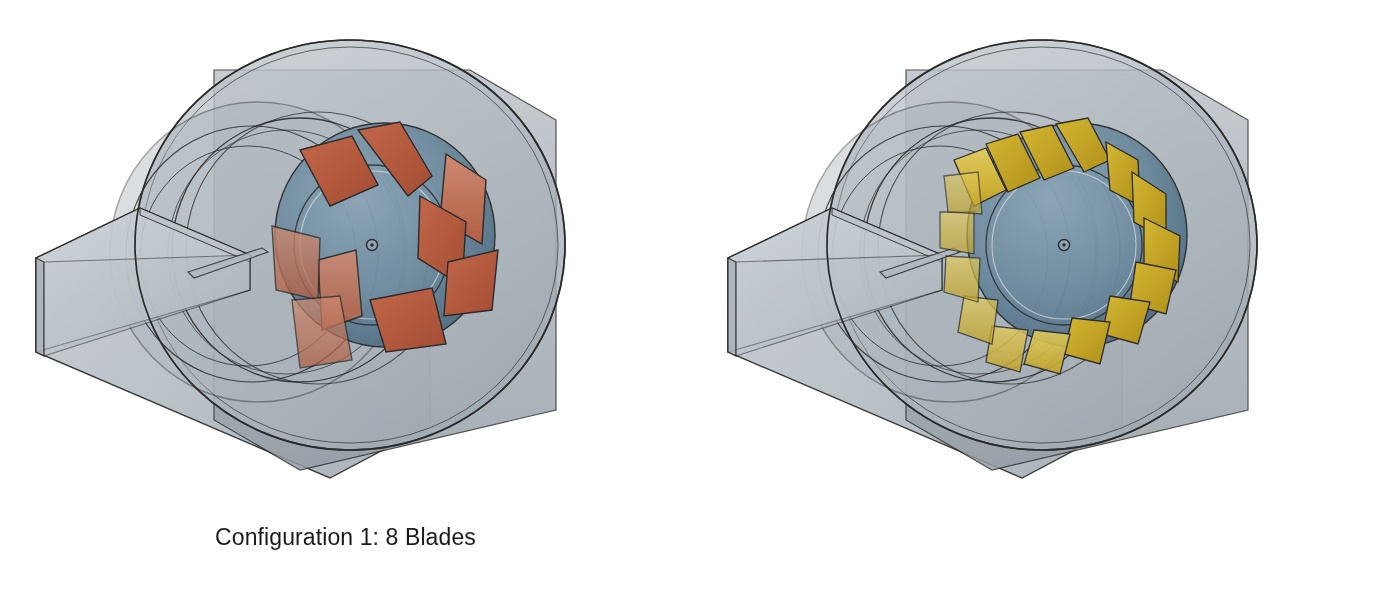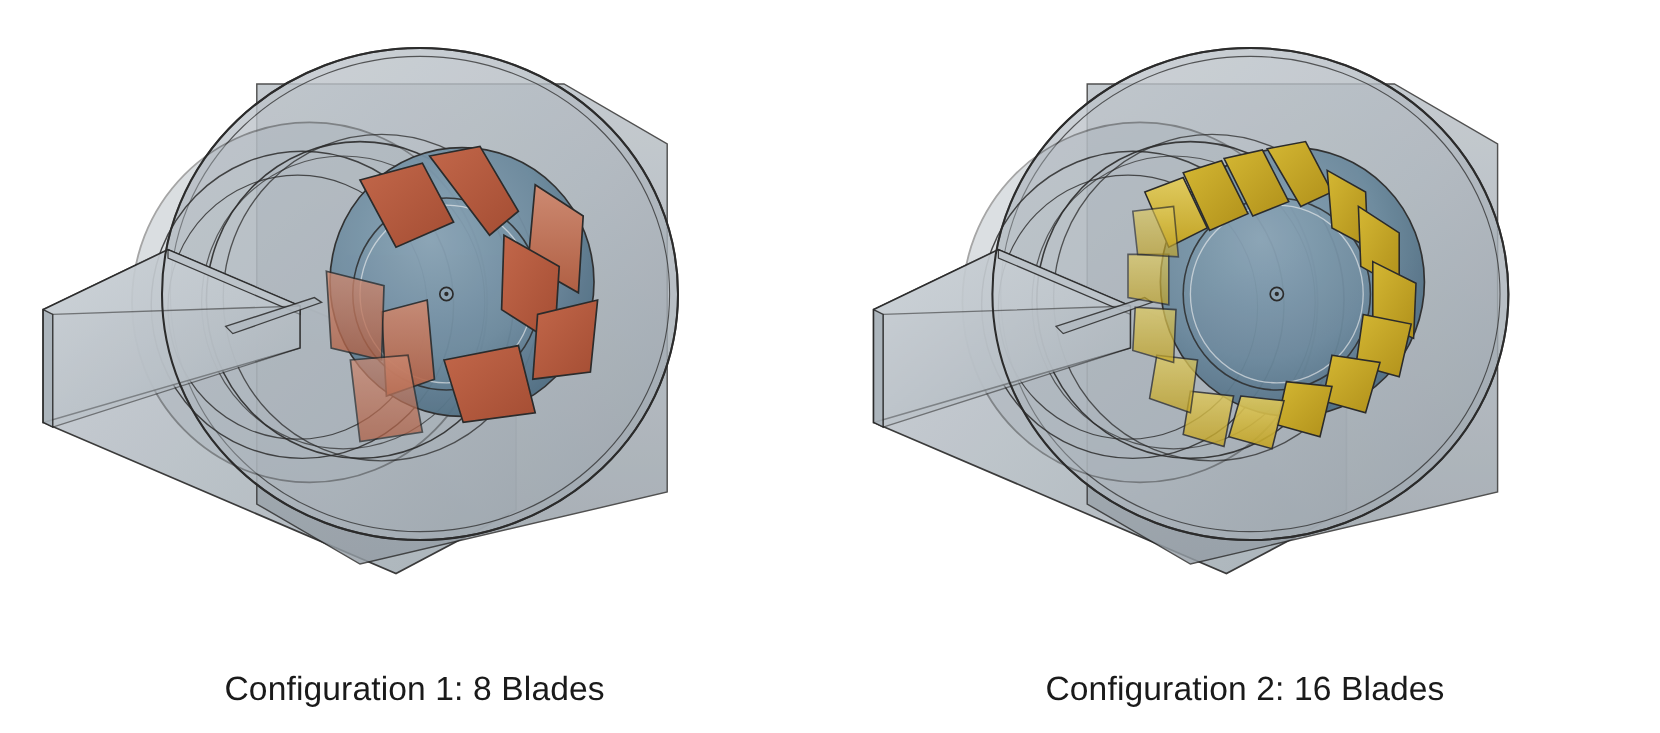--- a/index.html
+++ b/index.html
@@ -35,26 +35,25 @@
     width: 691px;
     height: 510px;
     display: block;
   }
   .caption {
     position: absolute;
     left: 0;
     top: 524px;
     width: 691px;
     text-align: center;
-    font-size: 28px;
+    font-size: 23px;
     font-weight: 400;
     color: #1a1a1a;
     letter-spacing: 0.1px;
     white-space: nowrap;
-    margin-top: 34px;
   }
 </style>
 </head>
 <body>
 
 <div id="figure-root">
 
   <div class="panel" id="panel-left">
     <svg class="model-svg" viewBox="0 0 691 510">
       <defs>
@@ -244,16 +243,15 @@
           <circle cx="372" cy="245" r="5.5" fill="#8ea4b4" stroke="#2b2b2b" stroke-width="1.4"></circle>
           <circle cx="372" cy="245" r="1.8" fill="#2b2b2b"></circle>
         </g>
       </g>
 
       <g>
         <ellipse cx="350" cy="245" rx="215" ry="205" fill="none" stroke="#2b2b2b" stroke-width="1.7"></ellipse>
       </g>
     </svg>
 
-    <div class="caption">Configuration 2: 16 Blades</div>
   </div>
 
 </div>
 
 </body></html>

